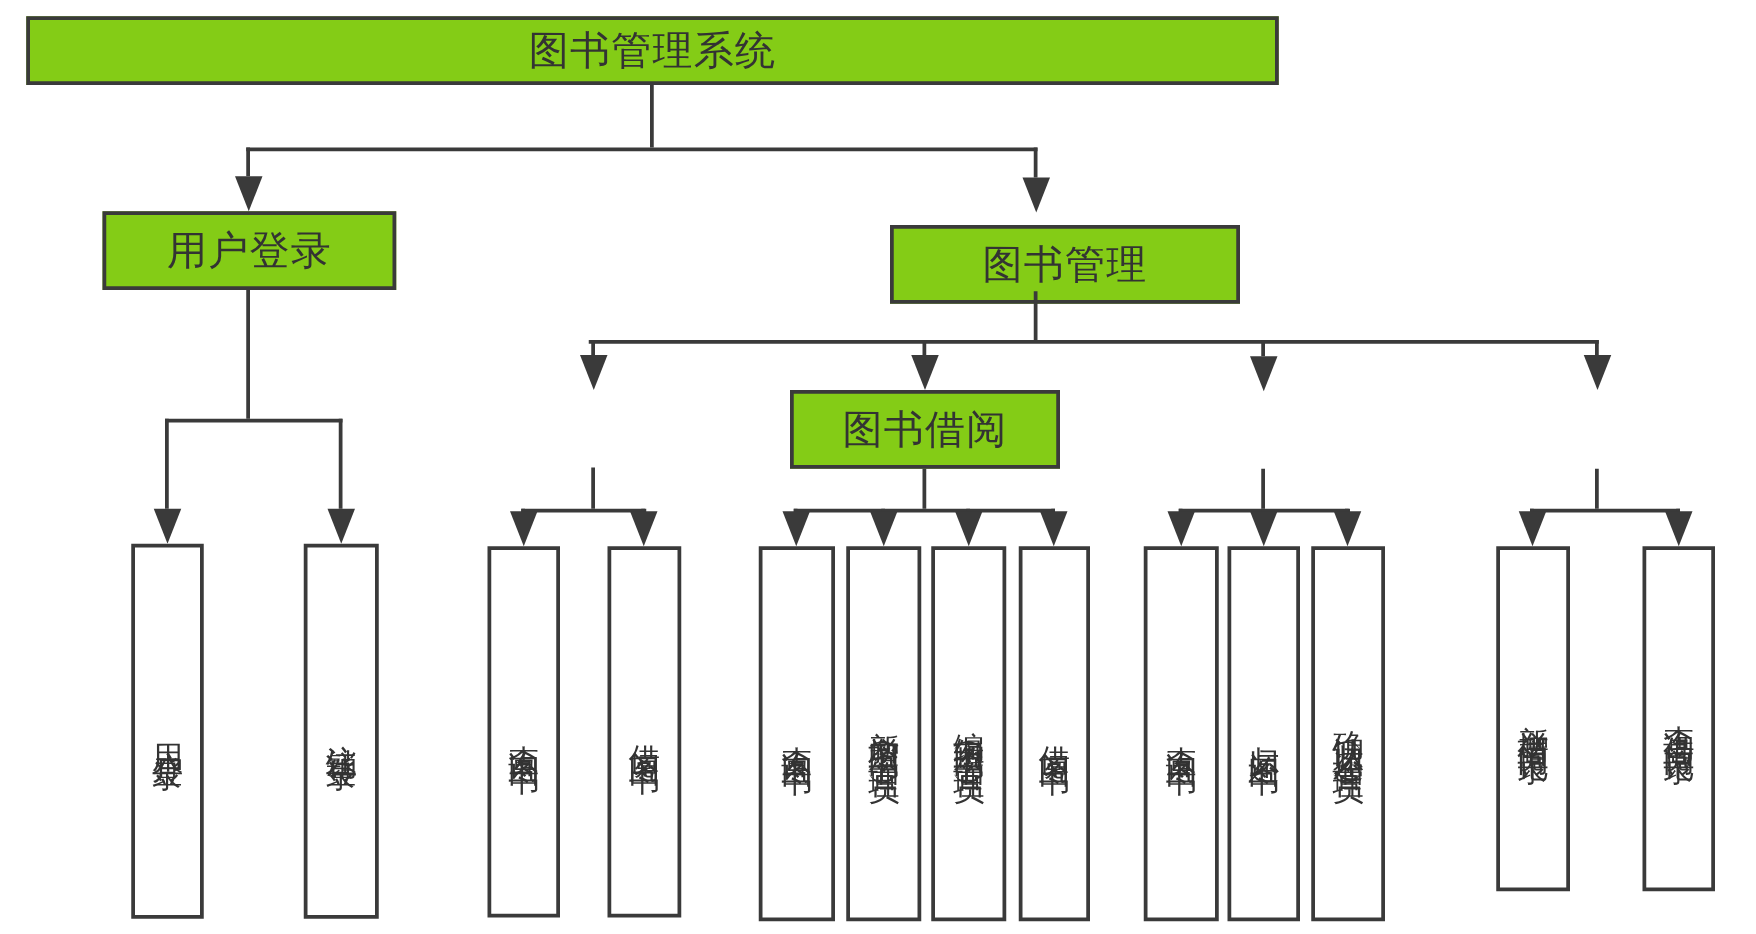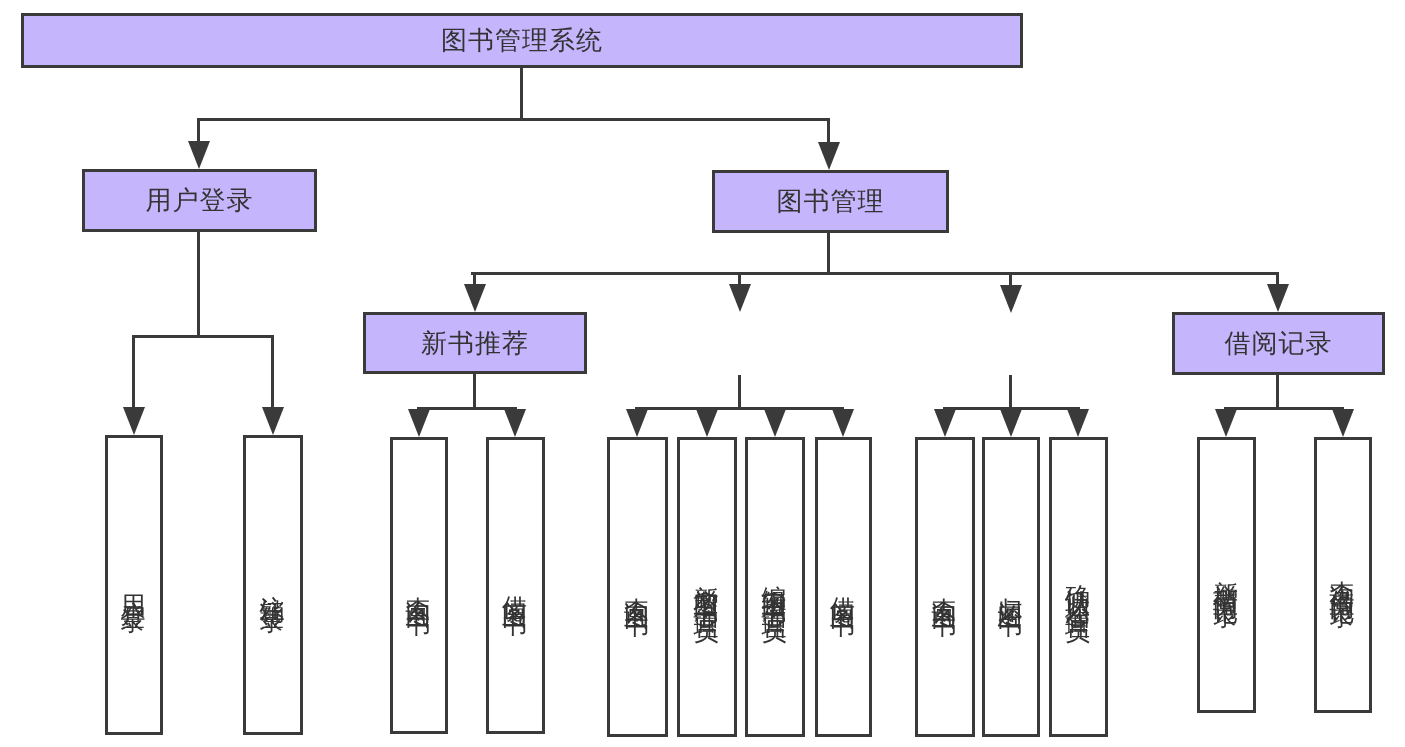--- a/index.html
+++ b/index.html
@@ -7,23 +7,23 @@
     position:relative;
     width:1405px;height:747px;
     background:#ffffff;
     font-family:"Liberation Sans","DejaVu Sans",sans-serif;
     overflow:hidden;
   }
   .node{
     position:absolute;
     box-sizing:border-box;
     border:3px solid #3a3a3a;
-    background:#c4b5fd;
+    background:#84cc16;
     display:flex;align-items:center;justify-content:center;
-    font-size:26px;letter-spacing:1px;color:#333333;
+    font-size:32px;letter-spacing:1px;color:#333333;
   }
   .leaf{
     position:absolute;
     box-sizing:border-box;
     border:3px solid #3a3a3a;
     background:#ffffff;
     display:flex;align-items:center;justify-content:center;
     writing-mode:vertical-rl;text-orientation:mixed;
     font-size:25px;letter-spacing:5px;color:#333333;
     padding:4px 0;
@@ -53,42 +53,41 @@
   <div class="vline" style="left:520px;top:68px;height:50px;"></div>
   <div class="hline" style="left:197px;top:118px;width:633px;"></div>
 
   <div class="vline" style="left:197px;top:118px;height:23px;"></div>
   <div class="arrowhead" style="left:188px;top:141px;"></div>
 
   <div class="vline" style="left:827px;top:118px;height:24px;"></div>
   <div class="arrowhead" style="left:818px;top:142px;"></div>
 
   <div class="node" style="left:82px;top:169px;width:235px;height:63px;">用户登录</div>
-  <div class="node" style="left:712px;top:170px;width:237px;height:63px;">图书管理</div>
+  <div class="node" style="left:712px;top:180px;width:280px;height:63px;">图书管理</div>
 
   <div class="vline" style="left:197px;top:232px;height:103px;"></div>
   <div class="hline" style="left:132px;top:335px;width:142px;"></div>
   <div class="vline" style="left:132px;top:335px;height:72px;"></div>
   <div class="arrowhead" style="left:123px;top:407px;"></div>
   <div class="vline" style="left:271px;top:335px;height:72px;"></div>
   <div class="arrowhead" style="left:262px;top:407px;"></div>
 
   <div class="vline" style="left:827px;top:233px;height:39px;"></div>
   <div class="hline" style="left:471px;top:272px;width:808px;"></div>
   <div class="vline" style="left:473px;top:272px;height:12px;"></div>
   <div class="arrowhead" style="left:464px;top:284px;"></div>
   <div class="vline" style="left:738px;top:272px;height:12px;"></div>
   <div class="arrowhead" style="left:729px;top:284px;"></div>
   <div class="vline" style="left:1009px;top:272px;height:13px;"></div>
   <div class="arrowhead" style="left:1000px;top:285px;"></div>
   <div class="vline" style="left:1276px;top:272px;height:12px;"></div>
   <div class="arrowhead" style="left:1267px;top:284px;"></div>
 
-  <div class="node" style="left:363px;top:312px;width:224px;height:62px;">新书推荐</div>
-  <div class="node" style="left:1172px;top:312px;width:213px;height:63px;">借阅记录</div>
+  <div class="node" style="left:632px;top:312px;width:216px;height:63px;">图书借阅</div>
 
   <div class="vline" style="left:473px;top:374px;height:33px;"></div>
   <div class="hline" style="left:417px;top:407px;width:100px;"></div>
   <div class="vline" style="left:417px;top:407px;height:4px;"></div>
   <div class="arrowhead" style="left:408px;top:409px;"></div>
   <div class="vline" style="left:513px;top:407px;height:4px;"></div>
   <div class="arrowhead" style="left:504px;top:409px;"></div>
 
   <div class="vline" style="left:738px;top:375px;height:32px;"></div>
   <div class="hline" style="left:635px;top:407px;width:209px;"></div>

